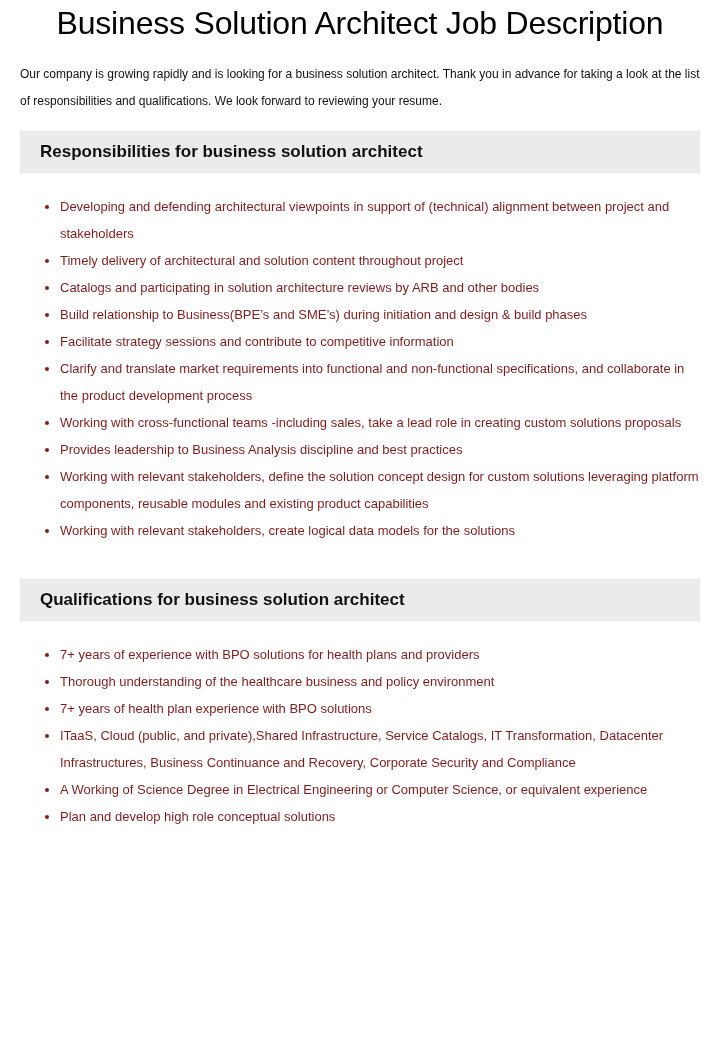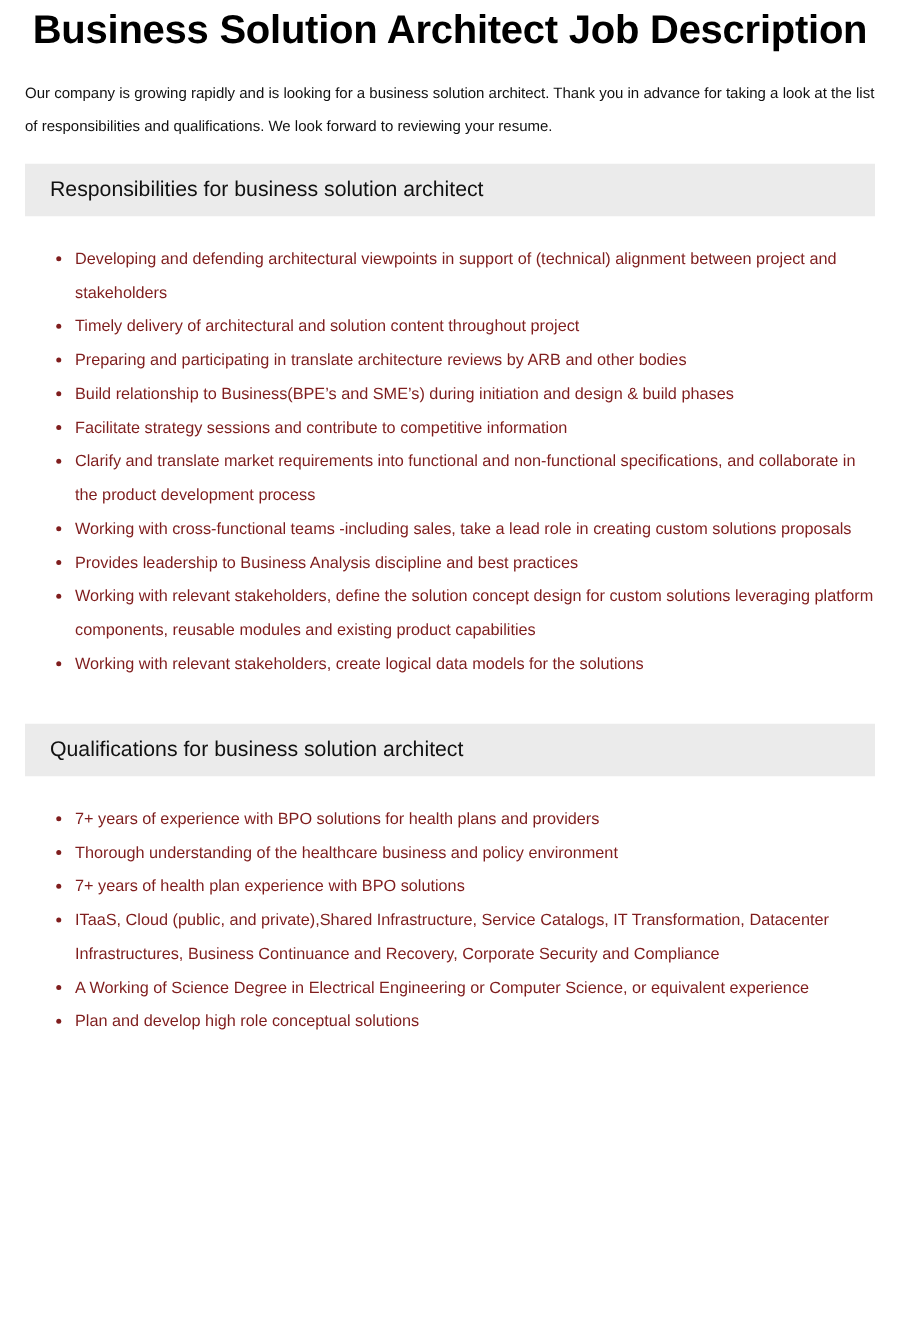--- a/index.html
+++ b/index.html
@@ -4,34 +4,34 @@
 <style>
   html, body { margin: 0; padding: 0; background: #ffffff; }
   body {
     width: 720px; height: 1057px; overflow: hidden;
     font-family: "Liberation Sans", "DejaVu Sans", sans-serif;
     color: #111111;
   }
   .page { padding: 0 20px 0 20px; }
   h1 {
     margin: 0; padding-top: 4px;
-    font-size: 32px; font-weight: bold; text-align: center;
+    font-size: 32px; font-weight: normal; text-align: center;
     line-height: 38px; letter-spacing: -0.2px; color: #000;
   }
   .intro {
     margin: 19px 0 0 0;
     font-size: 12px; line-height: 27px; color: #111;
   }
   .section-header {
     background: #ebebeb;
     margin-top: 16px;
     height: 42px;
     padding: 0 20px;
     display: flex; align-items: center;
-    font-size: 17px; font-weight: normal; color: #111;
+    font-size: 17px; font-weight: bold; color: #111;
   }
   ul {
     margin: 20px 0 0 0; padding: 0 0 0 40px;
     list-style: disc;
   }
   li {
     font-size: 13px; line-height: 27px; color: #7f1d1d;
     padding-left: 0;
   }
   .section-qual { margin-top: 35px; }
@@ -40,21 +40,21 @@
 <body>
 
 <div class="page">
   <h1>Business Solution Architect Job Description</h1>
   <p class="intro">Our company is growing rapidly and is looking for a business solution architect. Thank you in advance for taking a look at the list of responsibilities and qualifications. We look forward to reviewing your resume.</p>
 
   <div class="section-header">Responsibilities for business solution architect</div>
   <ul>
     <li>Developing and defending architectural viewpoints in support of (technical) alignment between project and stakeholders</li>
     <li>Timely delivery of architectural and solution content throughout project</li>
-    <li>Preparing and participating in translate architecture reviews by ARB and other bodies</li>
+    <li>Catalogs and participating in solution architecture reviews by ARB and other bodies</li>
     <li>Build relationship to Business(BPE’s and SME’s) during initiation and design &amp; build phases</li>
     <li>Facilitate strategy sessions and contribute to competitive information</li>
     <li>Clarify and translate market requirements into functional and non-functional specifications, and collaborate in the product development process</li>
     <li>Working with cross-functional teams -including sales, take a lead role in creating custom solutions proposals</li>
     <li>Provides leadership to Business Analysis discipline and best practices</li>
     <li>Working with relevant stakeholders, define the solution concept design for custom solutions leveraging platform components, reusable modules and existing product capabilities</li>
     <li>Working with relevant stakeholders, create logical data models for the solutions</li>
   </ul>
 
   <div class="section-header section-qual">Qualifications for business solution architect</div>

